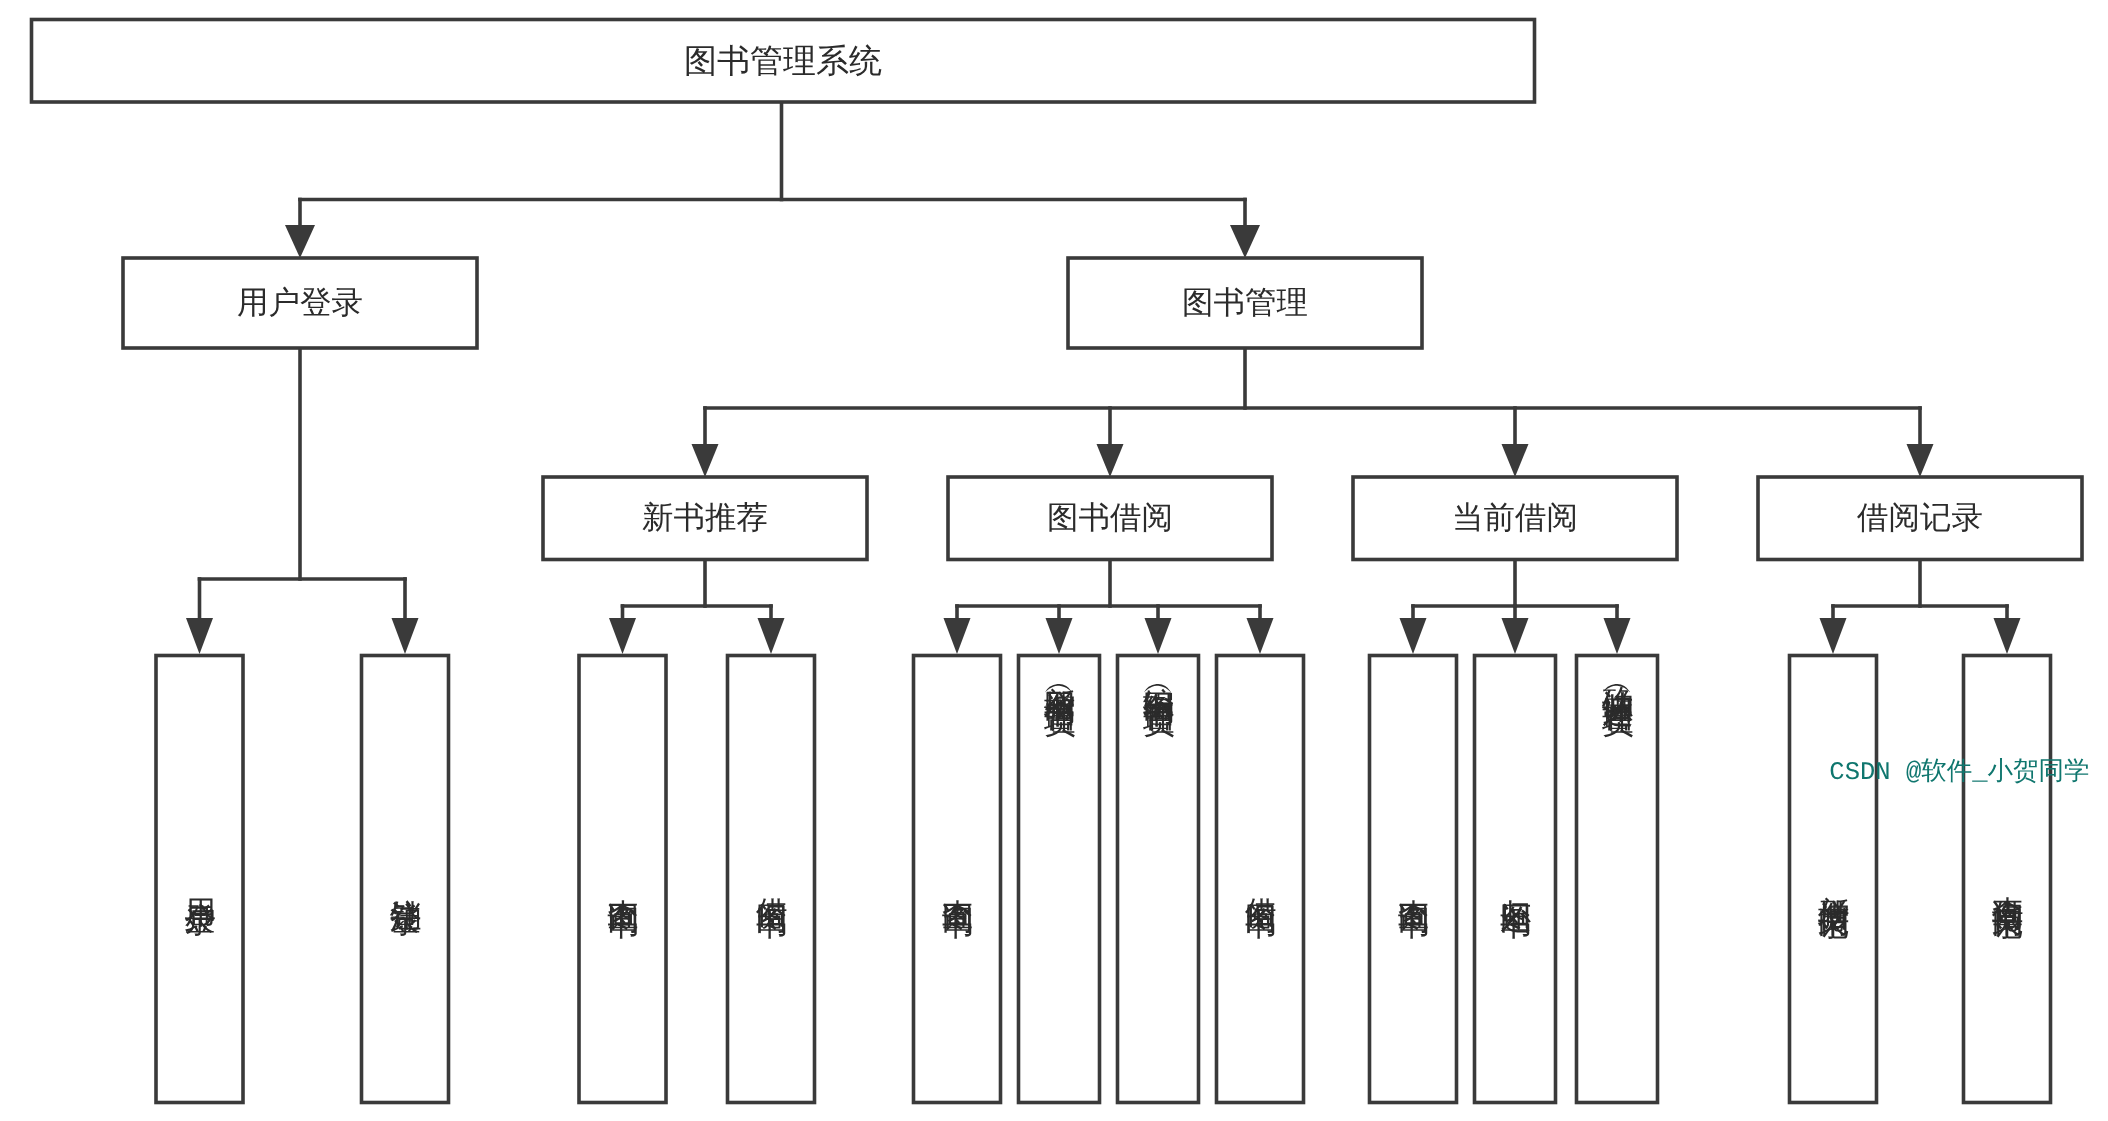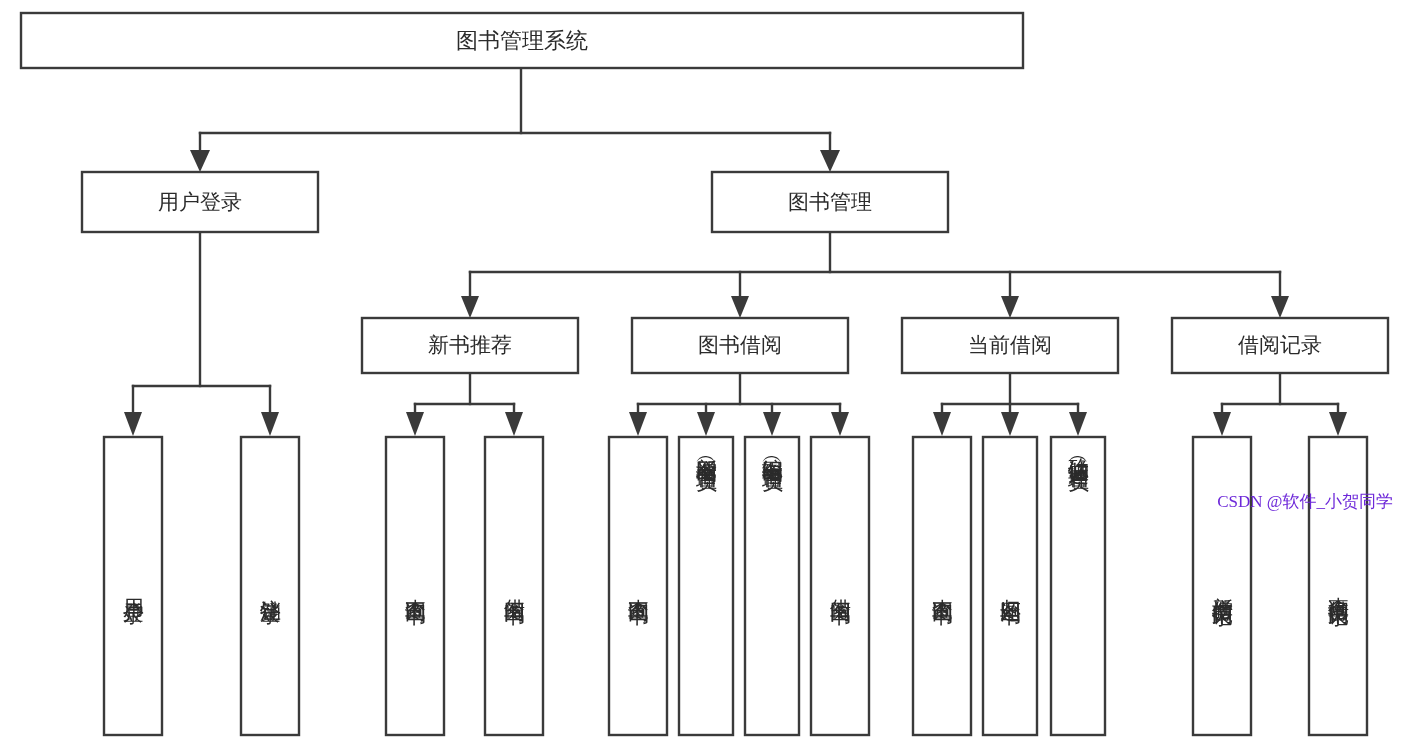--- a/index.html
+++ b/index.html
@@ -64,24 +64,24 @@
     fill: none;
     stroke-linecap: square;
   }
   .arrow-head {
     fill: #3a3a3a;
     stroke: none;
   }
   .watermark {
     position: absolute;
     right: 12px;
-    bottom: 16px;
-    color: #6d28d9;
+    bottom: 4px;
+    color: #0f766e;
     font-size: 17px;
-    font-family: Liberation Serif, serif;
+    font-family: Liberation Mono, monospace;
     white-space: nowrap;
     user-select: none;
   }
 </style>
 </head>
 <body>
 
 <div id="diagram-root">
 
   <svg class="diagram" viewBox="0 0 1405 747" xmlns="http://www.w3.org/2000/svg">

